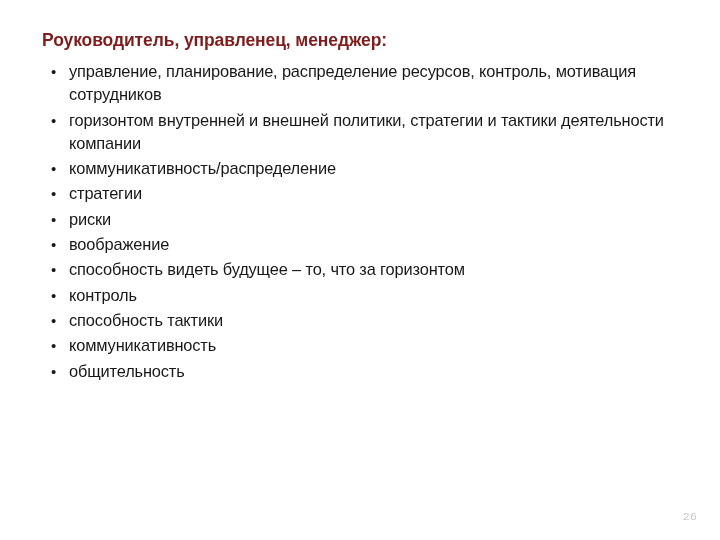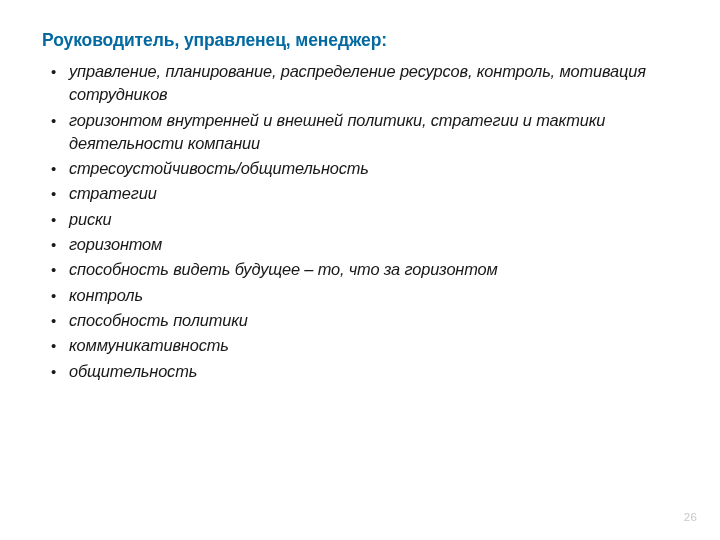--- a/index.html
+++ b/index.html
@@ -26,21 +26,21 @@
   }
 
   
   #slide-title {
     position: absolute;
     left: 42px;
     top: 30px;
     width: 640px;
     font-size: 17.5px;
     font-weight: bold;
-    color: #0369a1;
+    color: #7f1d1d;
     letter-spacing: -0.1px;
     line-height: 21px;
     white-space: nowrap;
   }
 
   
   #bullet-list {
     position: absolute;
     left: 46px;
     top: 60px;
@@ -67,35 +67,34 @@
     top: 0;
     width: 12px;
     font-size: 15px;
     line-height: 23.3px;
     color: #1a1a1a;
     text-align: left;
   }
 
   .bullet-item .bullet-text {
     display: block;
-    font-style: italic;
   }
 
   
   .bullet-item.wrap-1 { width: 600px; }
   .bullet-item.wrap-2 { width: 640px; }
 
   
   #page-number {
     position: absolute;
     right: 23px;
     bottom: 17px;
     font-size: 11.5px;
     color: #c8c8c8;
-    font-family: Liberation Sans, sans-serif;
+    font-family: Liberation Mono, monospace;
     letter-spacing: 0.2px;
   }
 </style>
 </head>
 <body>
 
 <div id="slide">
 
   <div id="slide-title">Роуководитель, управленец, менеджер:</div>
 
@@ -106,51 +105,51 @@
       <span class="bullet-text">управление, планирование, распределение ресурсов, контроль, мотивация сотрудников</span>
     </li>
 
     <li class="bullet-item wrap-2">
       <span class="bullet-marker">•</span>
       <span class="bullet-text">горизонтом внутренней и внешней политики, стратегии и тактики деятельности компании</span>
     </li>
 
     <li class="bullet-item">
       <span class="bullet-marker">•</span>
-      <span class="bullet-text">стресоустойчивость/общительность</span>
+      <span class="bullet-text">коммуникативность/распределение</span>
     </li>
 
     <li class="bullet-item">
       <span class="bullet-marker">•</span>
       <span class="bullet-text">стратегии</span>
     </li>
 
     <li class="bullet-item">
       <span class="bullet-marker">•</span>
       <span class="bullet-text">риски</span>
     </li>
 
     <li class="bullet-item">
       <span class="bullet-marker">•</span>
-      <span class="bullet-text">горизонтом</span>
+      <span class="bullet-text">воображение</span>
     </li>
 
     <li class="bullet-item">
       <span class="bullet-marker">•</span>
       <span class="bullet-text">способность видеть будущее – то, что за горизонтом</span>
     </li>
 
     <li class="bullet-item">
       <span class="bullet-marker">•</span>
       <span class="bullet-text">контроль</span>
     </li>
 
     <li class="bullet-item">
       <span class="bullet-marker">•</span>
-      <span class="bullet-text">способность политики</span>
+      <span class="bullet-text">способность тактики</span>
     </li>
 
     <li class="bullet-item">
       <span class="bullet-marker">•</span>
       <span class="bullet-text">коммуникативность</span>
     </li>
 
     <li class="bullet-item">
       <span class="bullet-marker">•</span>
       <span class="bullet-text">общительность</span>

